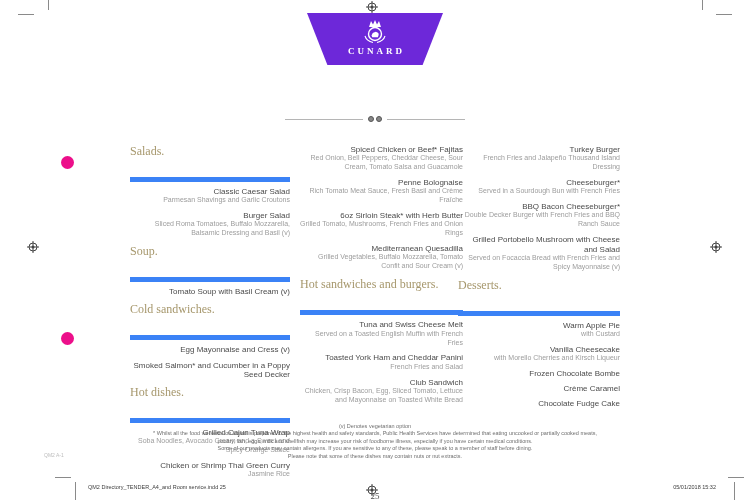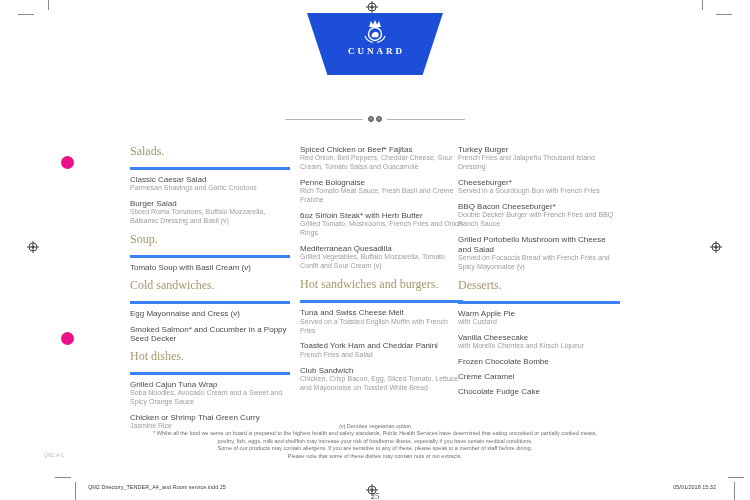--- a/index.html
+++ b/index.html
@@ -6,22 +6,22 @@
   .sheet{
     position:relative;width:750px;height:500px;background:#ffffff;
     font-family:"Liberation Sans",sans-serif;overflow:hidden;margin:0 auto;
   }
   
   .cropline{position:absolute;background:#8a8a8a;}
   .reg-mark{position:absolute;}
   .color-dot{position:absolute;width:13px;height:13px;border-radius:50%;}
   
   .banner{
-    position:absolute;top:13px;left:307px;width:136px;height:62px;
-    background:#1d4ed8;
+    position:absolute;top:13px;left:307px;width:136px;height:52px;
+    background:#6d28d9;
     -webkit-clip-path:polygon(0 0,100% 0,85% 100%,15% 100%);
     clip-path:polygon(0 0,100% 0,85% 100%,15% 100%);
     display:flex;flex-direction:column;align-items:center;
   }
   .crest{margin-top:5px;}
   .brand-name{
     color:#fff;font-family:"Liberation Serif",serif;font-weight:bold;
     font-size:9px;letter-spacing:3px;padding-left:3px;margin-top:1px;
   }
   .page-title{
@@ -39,25 +39,25 @@
     display:block;width:4px;height:4px;border-radius:50%;
     border:1px solid #555;background:#888;
   }
   
   .col{position:absolute;top:145px;}
   .col-0{left:130px;width:160px;}
   .col-1{left:300px;width:163px;}
   .col-2{left:444px;width:162px;margin-left:14px;}
   .section-header{
     font-family:"Liberation Serif",serif;font-size:12px;line-height:1;
-    color:#a6976c;border-bottom:3px solid #3b82f6;
-    padding-bottom:10px;margin:7px 0 5px 0;
+    color:#a6976c;border-bottom:5px solid #3b82f6;
+    padding-bottom:20px;margin:7px 0 5px 0;
   }
   .col > .section-header:first-child{margin-top:0;}
-  .item{margin-bottom:6px;}
+  .item{margin-bottom:6px;text-align:right;}
   .item-name{font-size:8px;line-height:1.15;color:#4b4b4b;}
   .item-desc{font-size:7px;line-height:1.28;color:#9c9c9c;}
   
   .footnotes{
     position:absolute;top:423px;left:0;width:100%;text-align:center;
     font-size:5.5px;line-height:7.4px;color:#6f6f6f;
   }
   .page-number{
     position:absolute;top:491px;left:0;width:100%;text-align:center;
     font-family:"Liberation Serif",serif;font-size:9px;color:#4a4a4a;

